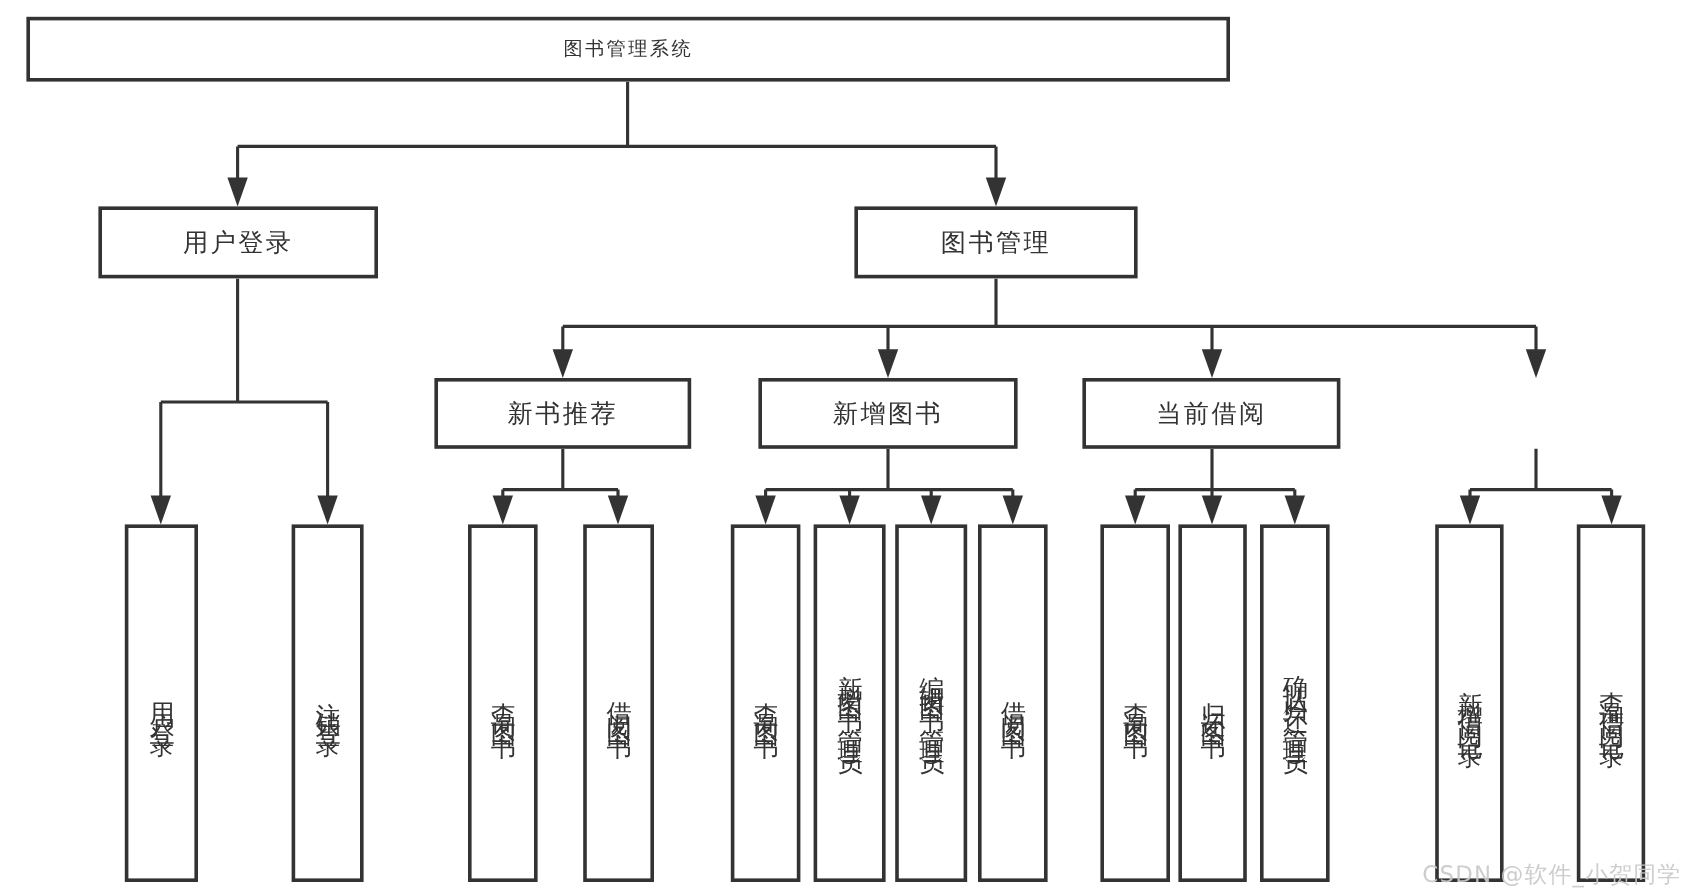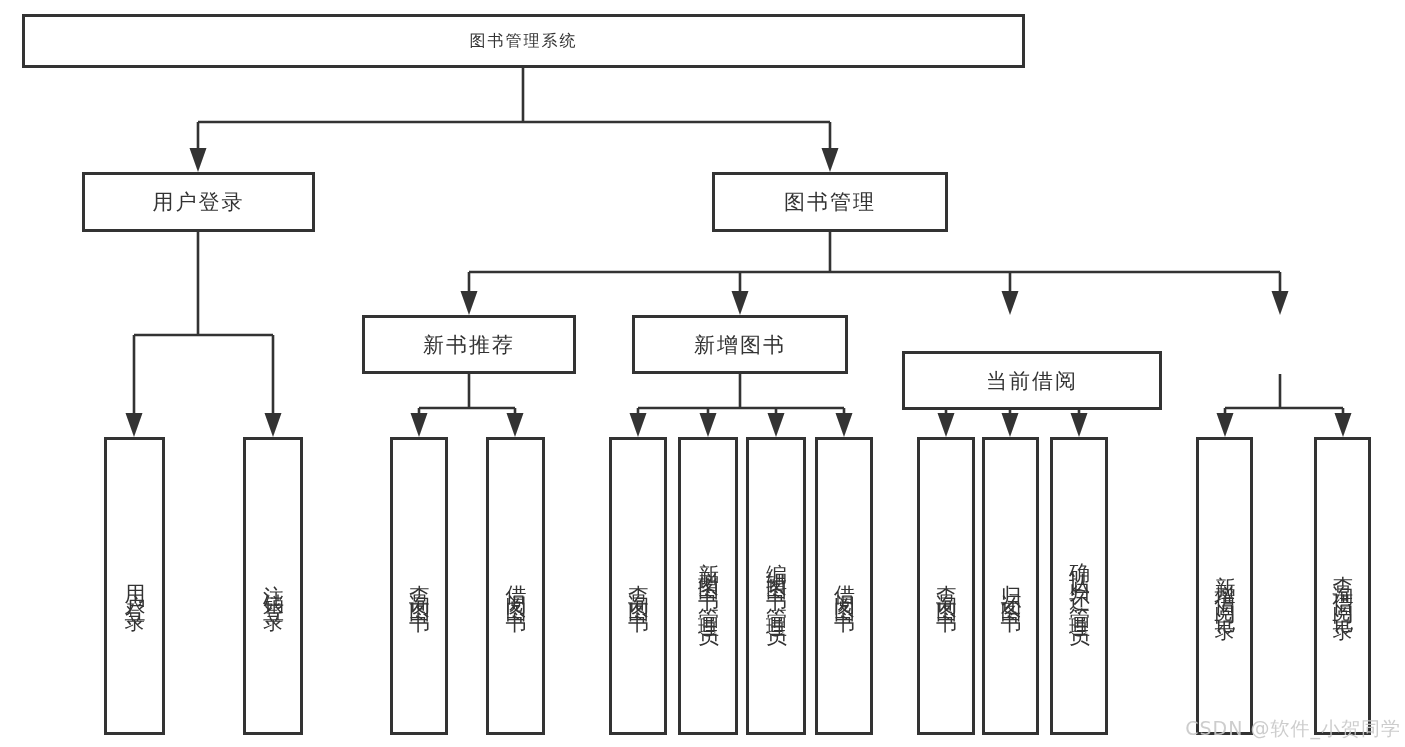--- a/index.html
+++ b/index.html
@@ -110,21 +110,21 @@
     <polygon points="1334.5,413 1351.5,413 1343,437"></polygon>
   </svg>
 
   <div class="node root h-label">图书管理系统</div>
 
   <div class="node h-label" style="left:82px; top:172px; width:233px; height:60px;">用户登录</div>
   <div class="node h-label" style="left:712px; top:172px; width:236px; height:60px;">图书管理</div>
 
   <div class="node h-label" style="left:362px; top:315px; width:214px; height:59px;">新书推荐</div>
   <div class="node h-label" style="left:632px; top:315px; width:216px; height:59px;">新增图书</div>
-  <div class="node h-label" style="left:902px; top:315px; width:260px; height:59px;margin-top:36px;">当前借阅</div>
+  <div class="node h-label" style="left:902px; top:315px; width:215px; height:59px;">当前借阅</div>
 
   <div class="node leaf" style="left:104px; width:61px;">用户登录</div>
   <div class="node leaf" style="left:243px; width:60px;">注销登录</div>
 
   <div class="node leaf" style="left:390px; width:58px;">查询图书</div>
   <div class="node leaf" style="left:486px; width:59px;">借阅图书</div>
 
   <div class="node leaf" style="left:609px; width:58px;">查询图书</div>
   <div class="node leaf" style="left:678px; width:60px;">新增图书（管理员）</div>
   <div class="node leaf" style="left:746px; width:60px;">编辑图书（管理员）</div>

